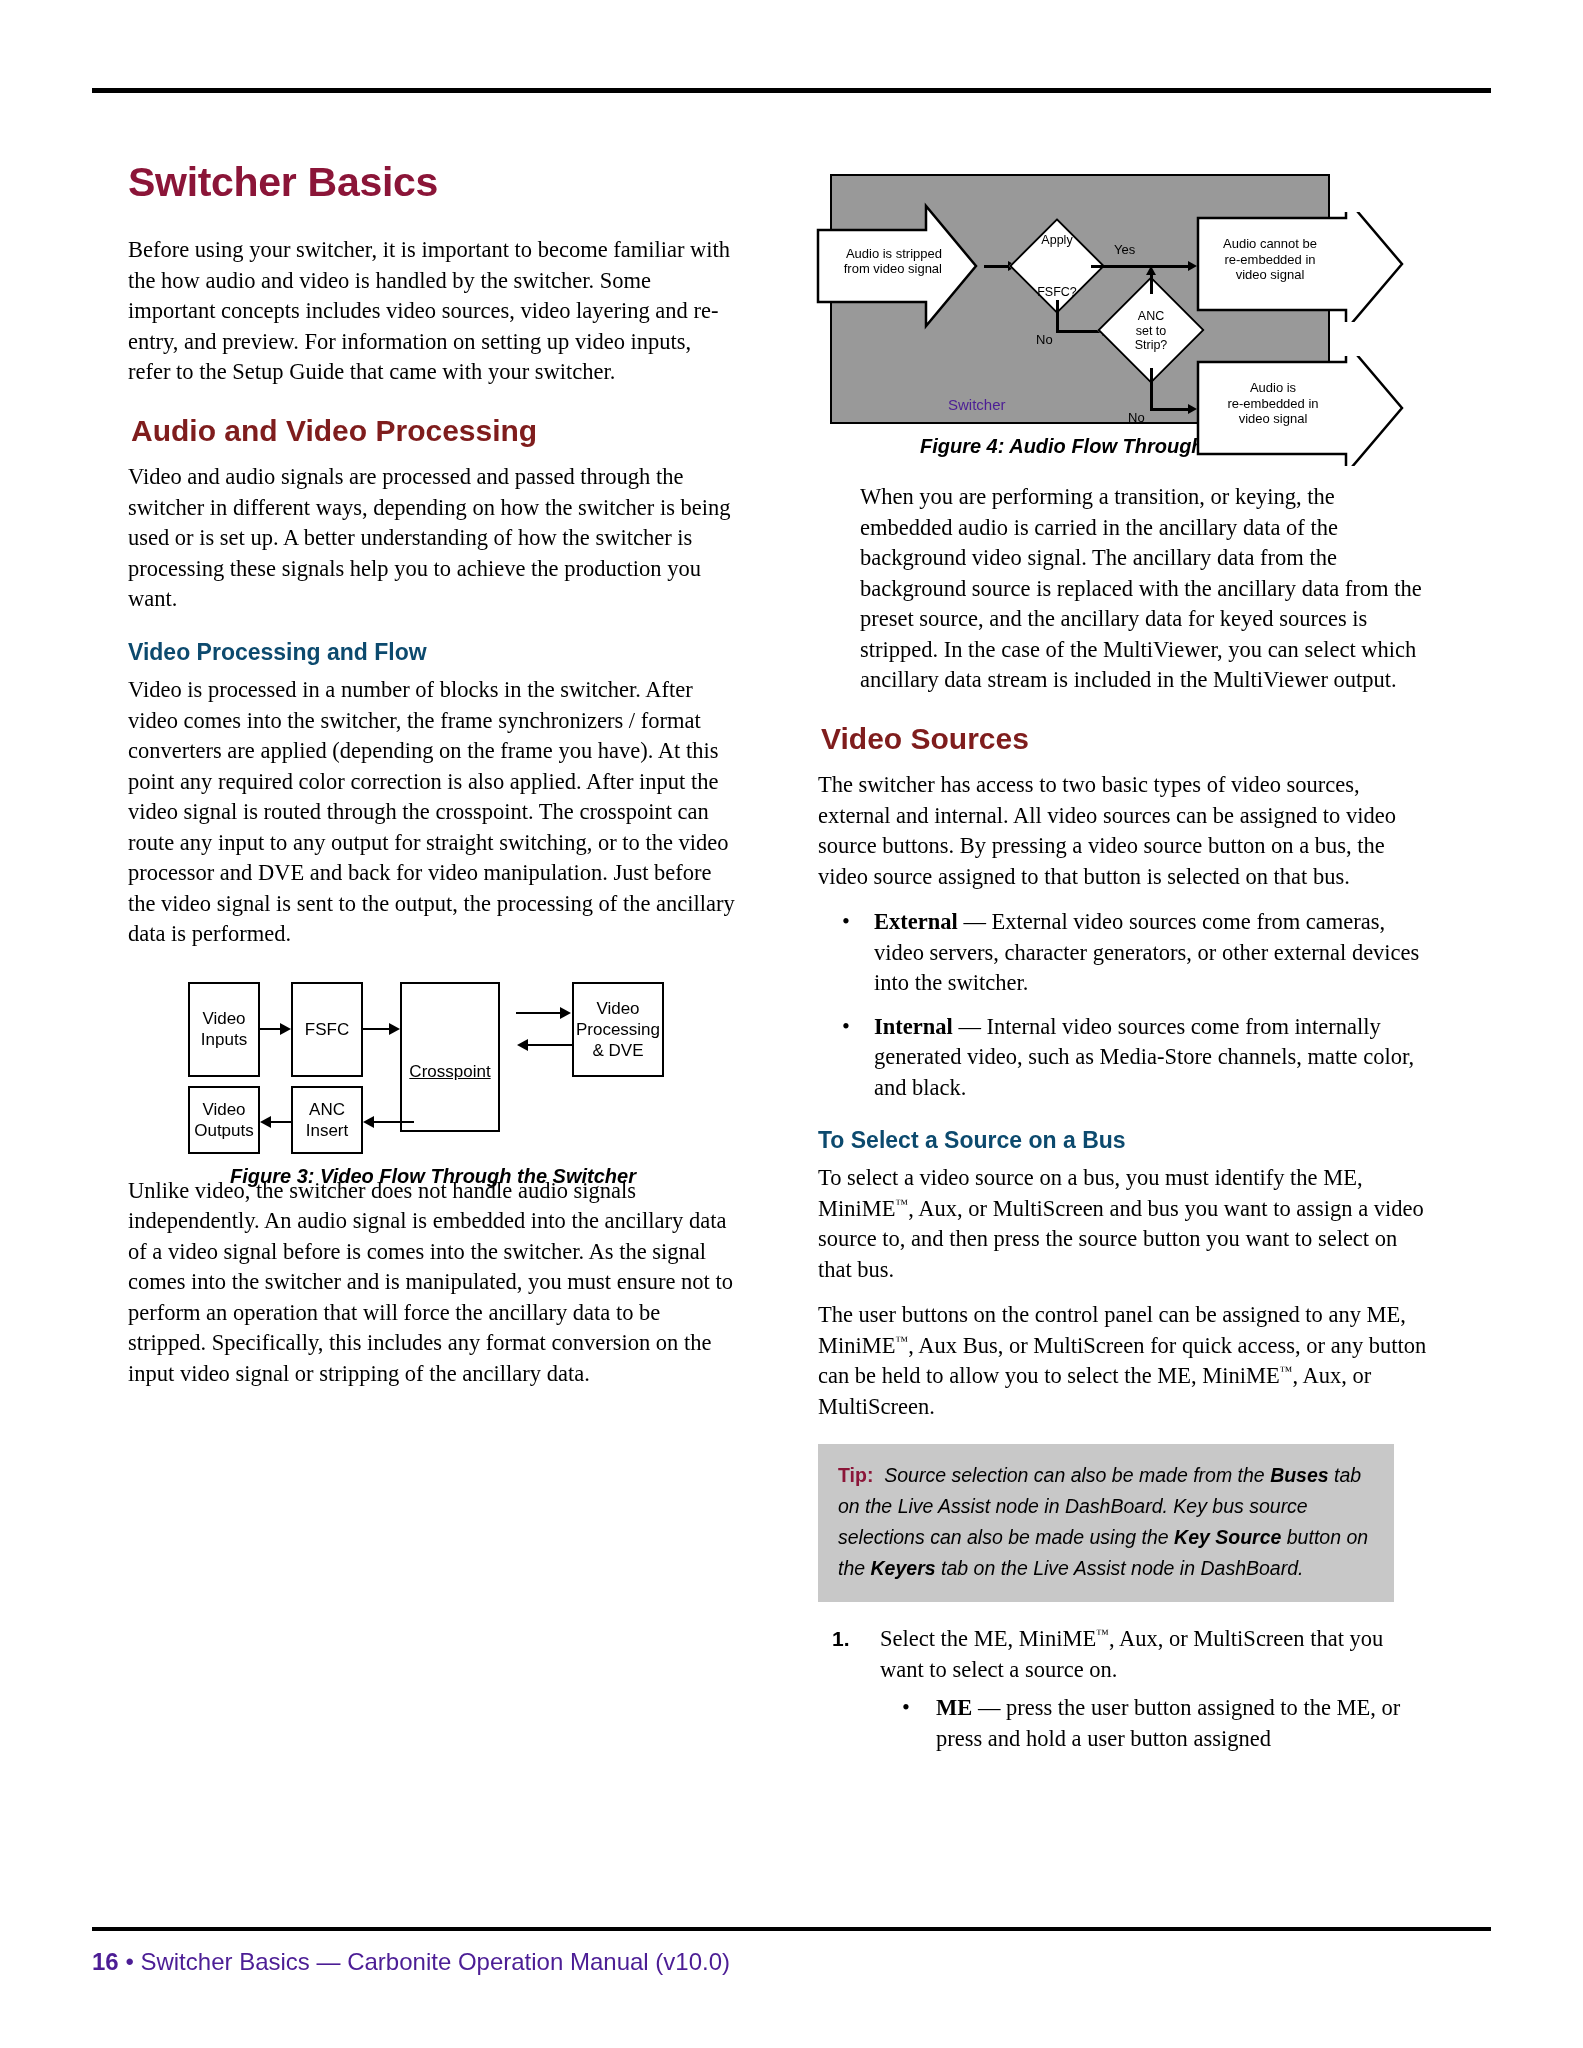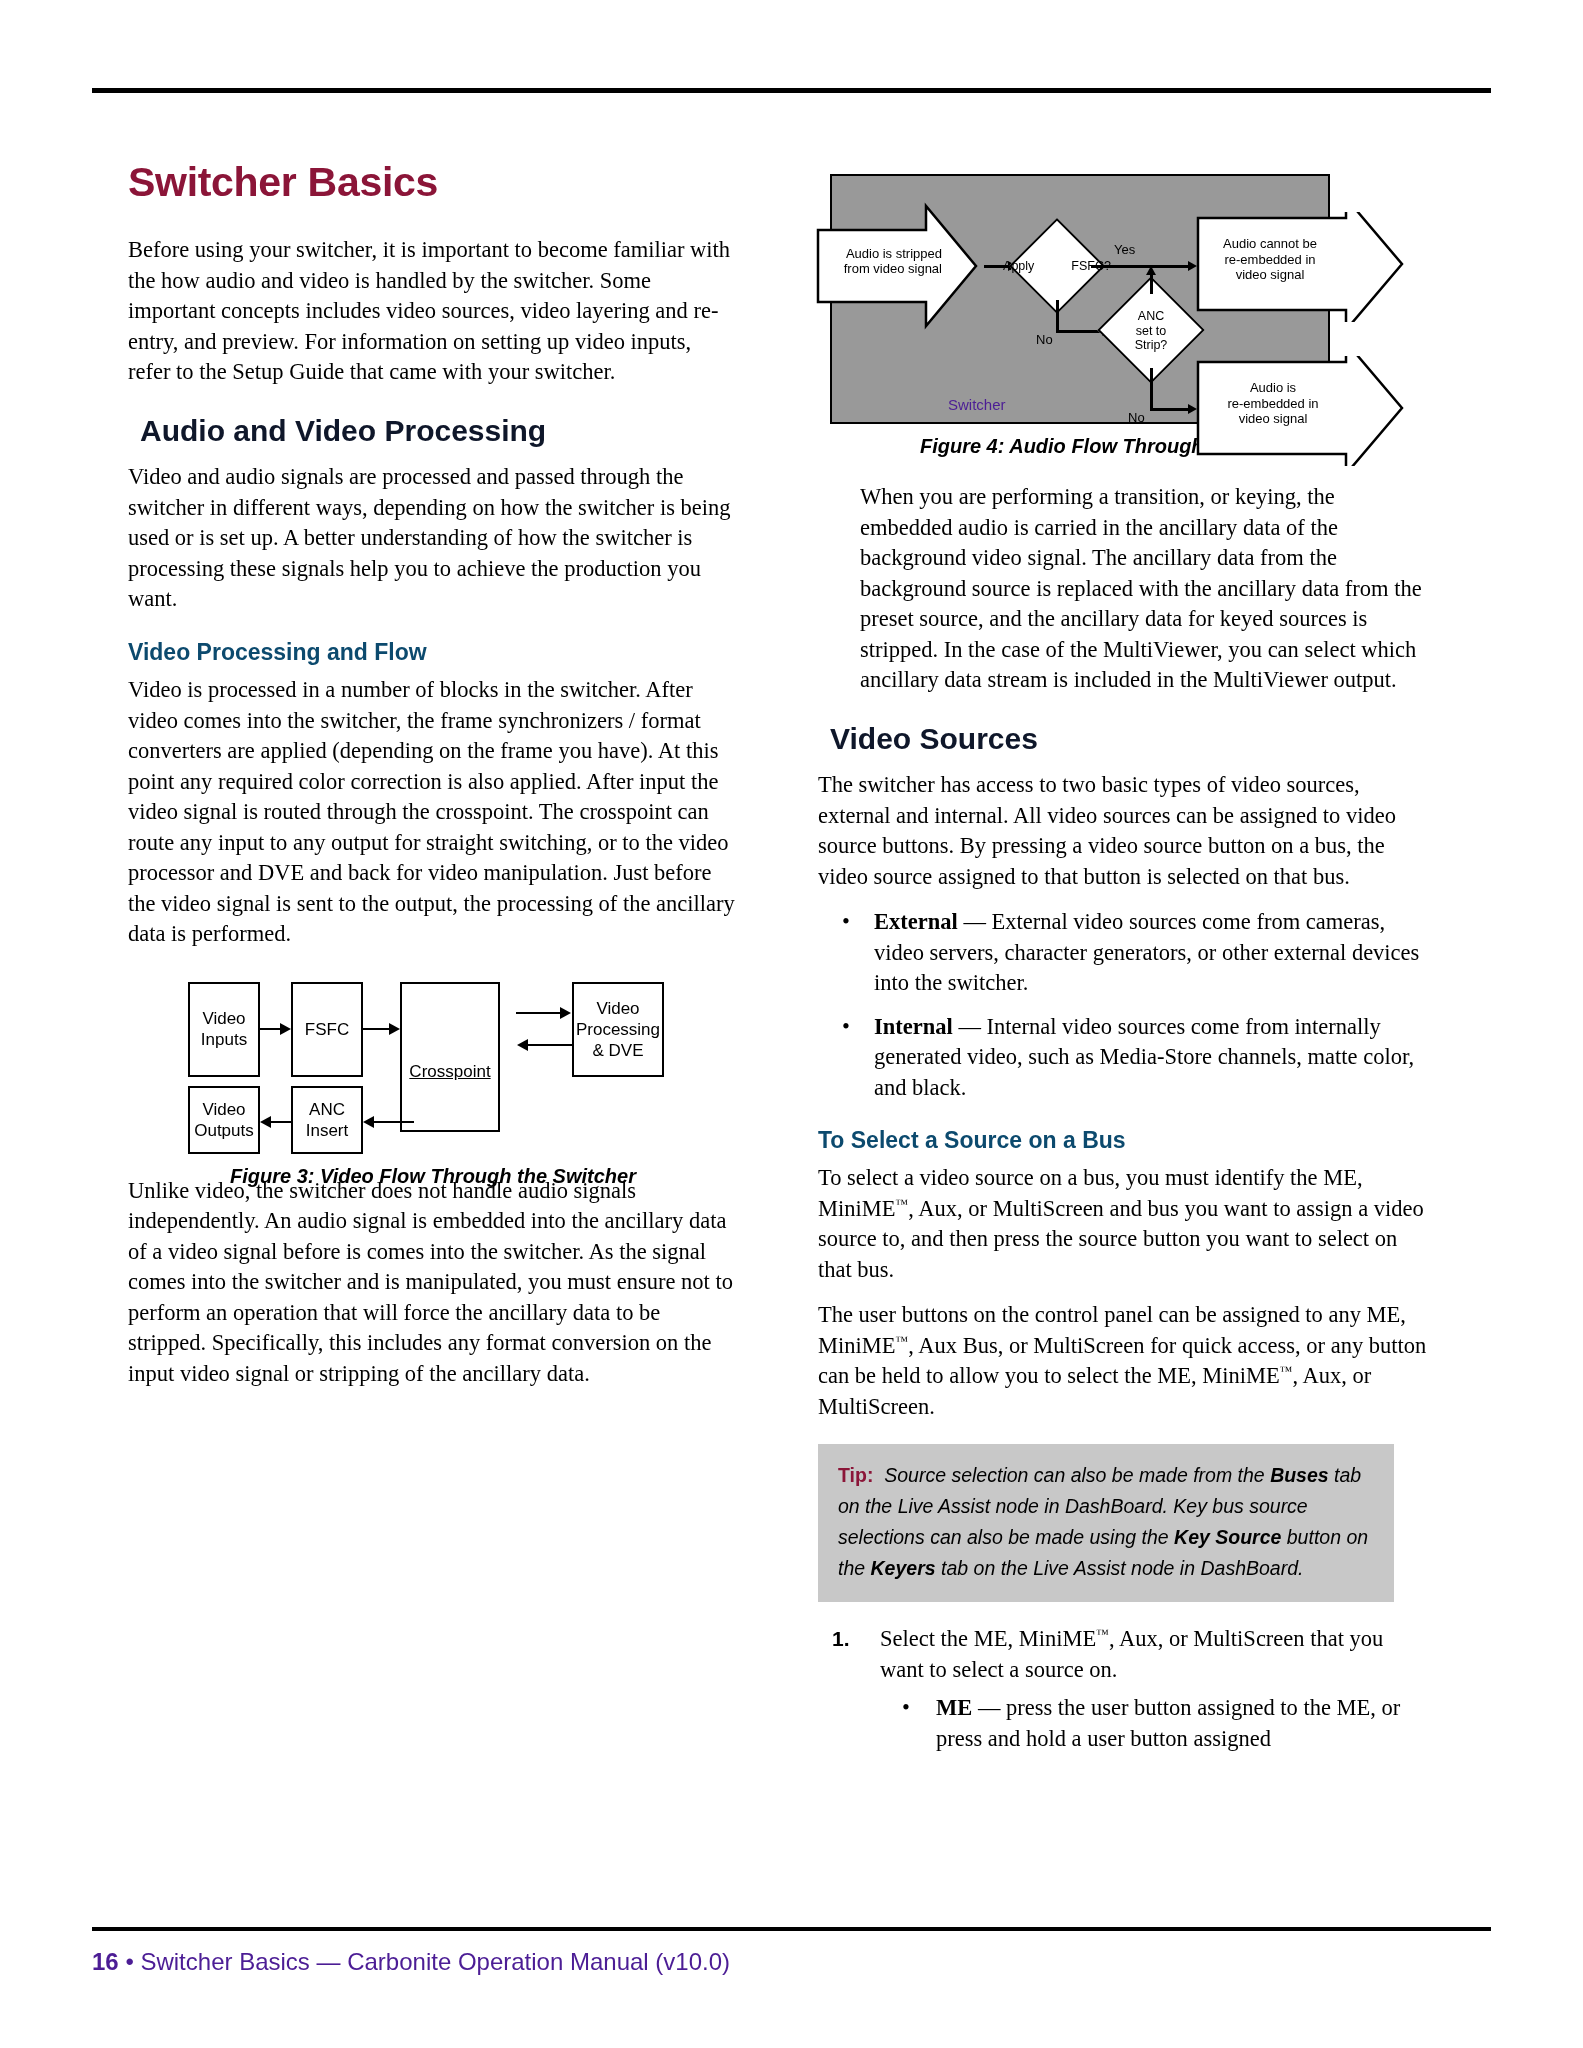--- a/index.html
+++ b/index.html
@@ -32,22 +32,22 @@
     font-size:41px;
     color:#8b1538;
     margin:0 0 30px 0;
     letter-spacing:-0.3px;
     line-height:1.1;
   }
   h2.h2{
     font-family:"Liberation Sans", sans-serif;
     font-weight:bold;
     font-size:30px;
-    color:#0f172a;
-    margin:26px 0 14px 12px;
+    color:#7f1d1d;
+    margin:26px 0 14px 3px;
     line-height:1.15;
   }
   h3.h3{
     font-family:"Liberation Sans", sans-serif;
     font-weight:bold;
     font-size:23px;
     color:#0c4a6e;
     margin:24px 0 10px 0;
     line-height:1.15;
   }
@@ -278,21 +278,21 @@
         </svg>
         <div class="lbl4" style="left:4px;top:82px;width:120px;text-align:right;line-height:15px;">
           <span>Audio is stripped</span><br>
           <span>from video signal</span>
         </div>
 
         <div class="ln" style="left:166px;top:101px;width:24px;height:2.5px;"></div>
         <div class="arw r" style="left:190px;top:97px;"></div>
 
         <div class="diam" style="left:205px;top:68px;width:68px;height:68px;"></div>
-        <div class="diamtxt" style="left:199px;top:78px;width:80px;height:48px;flex-direction:row;gap:37px;">
+        <div class="diamtxt" style="left:199px;top:78px;width:80px;height:48px;flex-direction:column;gap:37px;">
           <span>Apply</span>
           <span>FSFC?</span>
         </div>
 
         <div class="ln" style="left:273px;top:101px;width:97px;height:2.5px;"></div>
         <div class="arw r" style="left:370px;top:97px;"></div>
         <div class="lbl4" style="left:296px;top:78px;">Yes</div>
 
         <div class="ln" style="left:238px;top:136px;width:2.5px;height:32px;"></div>
         <div class="ln" style="left:238px;top:166px;width:46px;height:2.5px;"></div>

